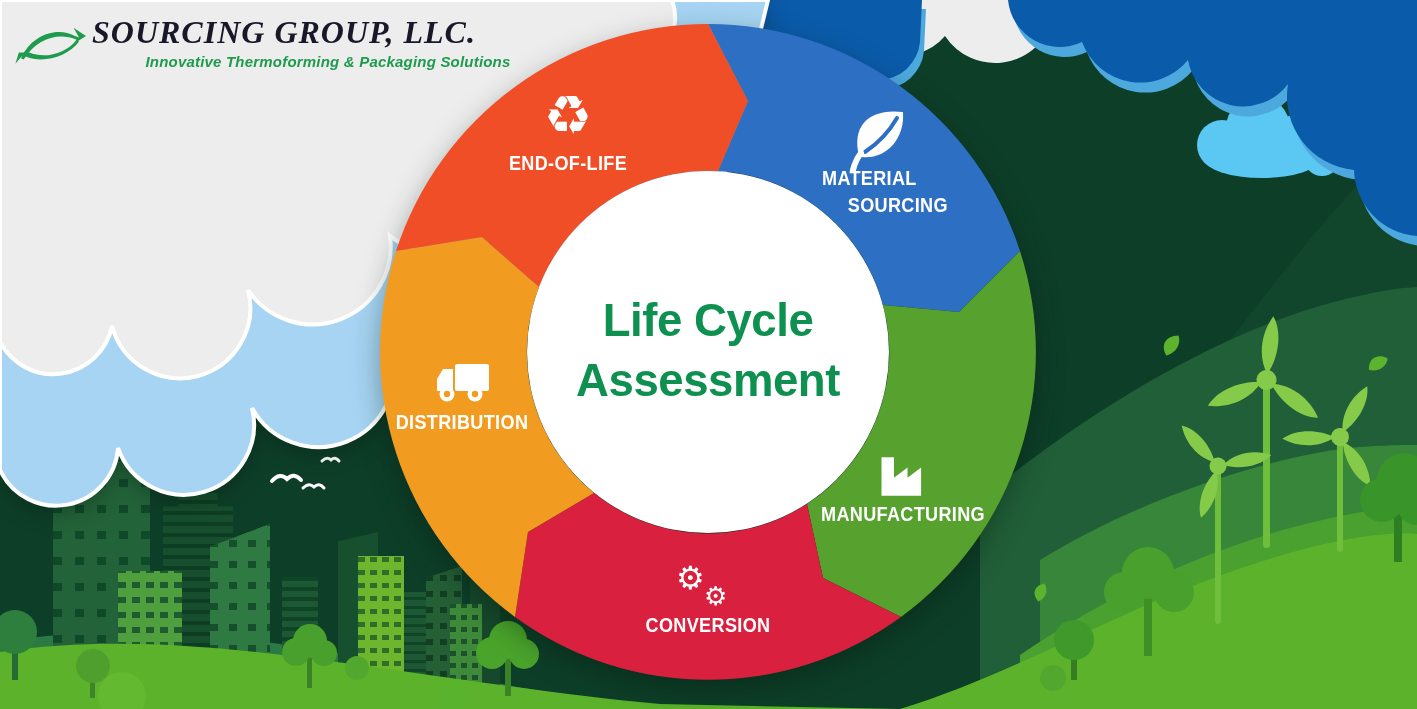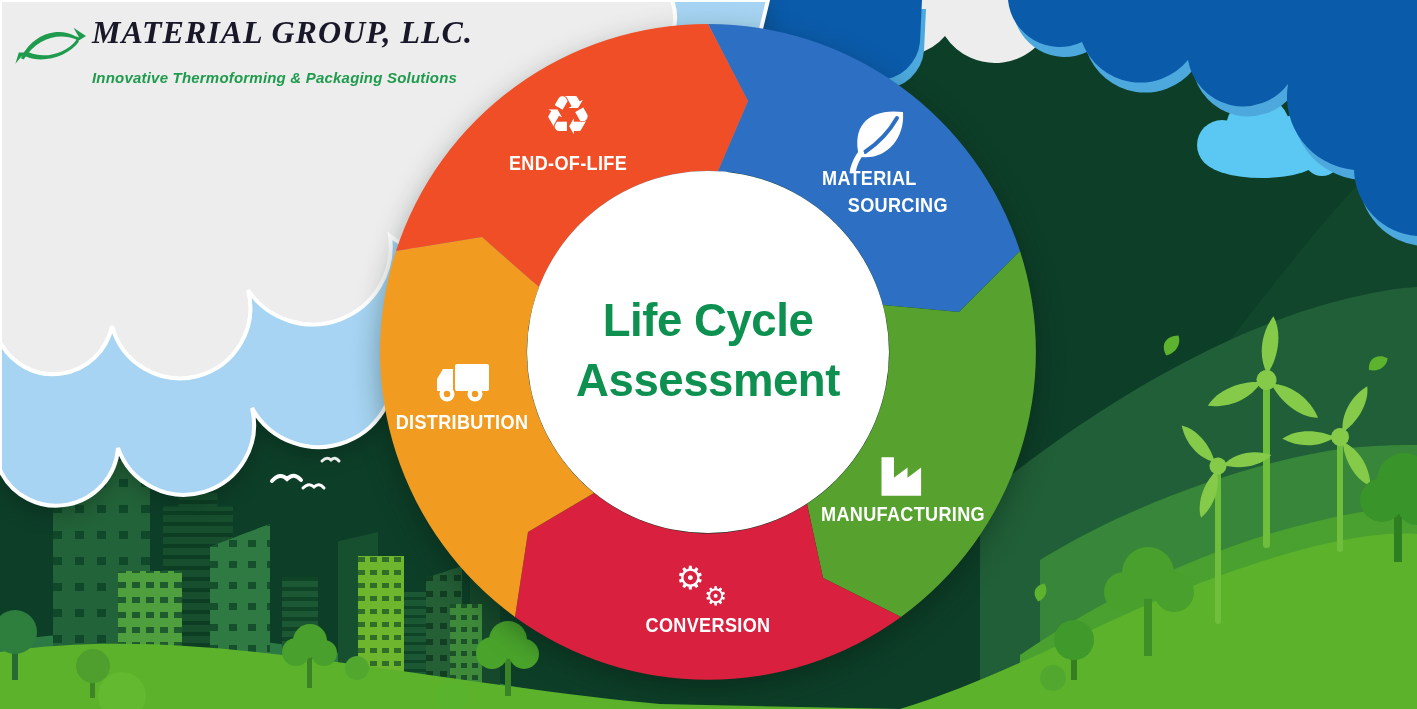--- a/index.html
+++ b/index.html
@@ -16,22 +16,22 @@
   .seg-label.left-origin{transform-origin:left center;text-align:left;width:auto;}
   .ms-line2{margin-left:30px;}
   .center-title{position:absolute;left:508px;top:290px;width:400px;text-align:center;
                 font-weight:bold;font-size:47px;line-height:60px;letter-spacing:-.5px;
                 transform:scaleX(.97);}
   .ring-glyph{position:absolute;color:#fff;line-height:1;}
   
   #logo{position:absolute;left:14px;top:14px;width:500px;z-index:7;}
   #logo .name{font-family:"Liberation Serif",serif;font-style:italic;font-weight:600;
               font-size:32px;letter-spacing:1px;white-space:nowrap;}
-  #logo .tagline{font-style:italic;font-weight:bold;font-size:15px;margin-top:18px;
-                 text-align:left;width:472px;letter-spacing:.2px;}
+  #logo .tagline{font-style:italic;font-weight:bold;font-size:15px;margin-top:2px;
+                 text-align:center;width:472px;letter-spacing:.2px;}
   #logo .swoosh{position:absolute;left:0;top:6px;}
   #logo .texts{margin-left:78px;}
   .shadowed{filter:drop-shadow(0 10px 14px rgba(0,20,10,.35));}
   .softshadow{filter:drop-shadow(0 6px 10px rgba(0,20,10,.30));}
   .z1{z-index:1}.z2{z-index:2}.z3{z-index:3}.z4{z-index:4}.z5{z-index:5}
 </style>
 </head>
 <body>
 
 <div id="stage">
@@ -244,18 +244,18 @@
     <div class="seg-label" style="left:598px;top:613px;">CONVERSION</div>
     <div class="seg-label" style="left:352px;top:410px;">DISTRIBUTION</div>
   </div>
 
   <div id="logo">
     <svg class="swoosh" width="72" height="50" viewBox="0 0 104 66">
       <path fill="#1f9b4d" d="M 10 52 C 26 18 62 6 88 20 L 94 22 L 86 8 L 104 20 L 88 30 L 90 25 C 64 14 32 24 14 54 Z"></path>
       <path fill="#1f9b4d" d="M 94 28 C 78 50 42 60 18 50 L 12 48 L 2 60 L 7 44 L 22 44 C 46 54 76 44 90 26 Z"></path>
     </svg>
     <div class="texts">
-      <div class="name" style="color:#181829;">MATERIAL GROUP, LLC.</div>
+      <div class="name" style="color:#181829;">SOURCING GROUP, LLC.</div>
       <div class="tagline" style="color:#1f9b4d;">Innovative Thermoforming &amp; Packaging Solutions</div>
     </div>
   </div>
 
 </div>
 
 </body></html>

